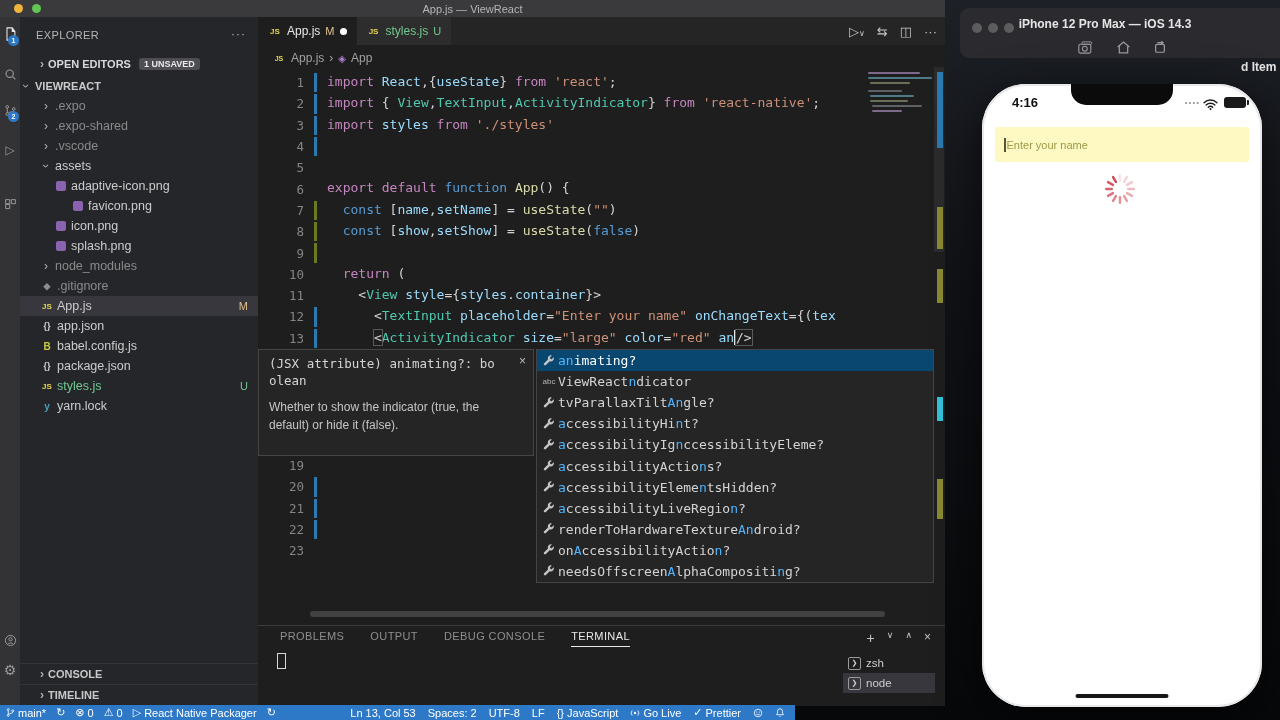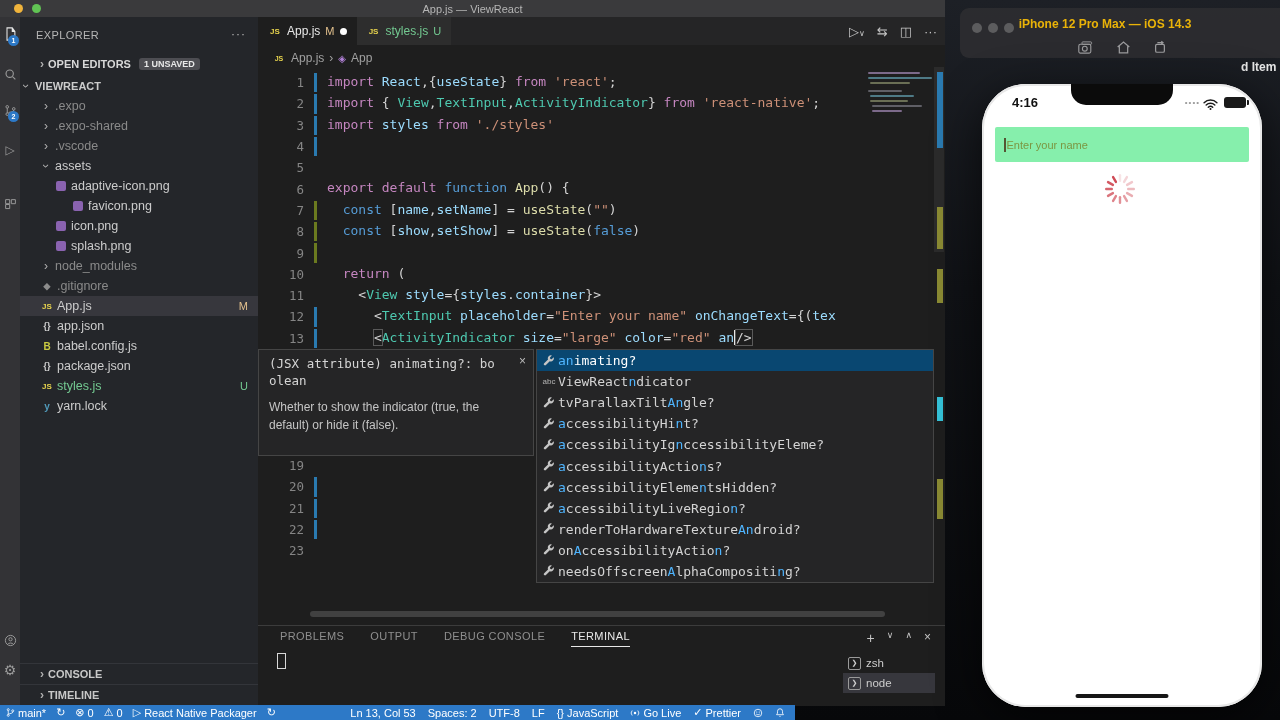--- a/index.html
+++ b/index.html
@@ -105,34 +105,34 @@
              font-size:11px;display:flex;align-items:center}
   .sb-left{display:flex;align-items:center;gap:10px;padding-left:6px}
   .sb-right{margin-left:auto;display:flex;align-items:center;gap:12px;padding-right:10px}
   .sb-item{display:flex;align-items:center;gap:3px;white-space:nowrap}
   .sb-item svg{display:block}
 
   
   .sim-bar{position:absolute;left:960px;top:8px;width:330px;height:50px;background:rgba(45,45,48,.94);
            border-radius:9px;color:#9c9c9e}
   .sim-dot{position:absolute;top:15px;width:10px;height:10px;border-radius:50%;background:#5c5c5e}
-  .sim-title{position:absolute;left:0;right:40px;top:9px;text-align:center;font-size:12px;font-weight:bold;color:#eab308}
+  .sim-title{position:absolute;left:0;right:40px;top:9px;text-align:center;font-size:12px;font-weight:bold;color:#e5e5e5}
   .sim-tools{position:absolute;left:118px;top:32px;display:flex;gap:22px}
   .frag{position:absolute;left:1241px;top:60px;color:#e6e6e6;font-size:12px;font-weight:bold}
 
   .phone{position:absolute;left:982px;top:84px;width:280px;height:623px;background:#ffffff;border-radius:44px;
          box-shadow:0 12px 45px rgba(0,0,0,.65), inset 0 0 0 2px #e8e8e8}
   .notch{position:absolute;left:50%;transform:translateX(-50%);top:0;width:102px;height:21px;background:#0b0b0b;
          border-radius:0 0 15px 15px}
   .p-time{position:absolute;left:30px;top:11px;font-size:13px;font-weight:bold;color:#111}
   .p-cell{position:absolute;right:62px;top:14px;font-size:8px;letter-spacing:1px;color:#9a9a9a}
   .p-wifi{position:absolute;right:44px;top:12px}
   .p-batt{position:absolute;right:16px;top:13px;width:22px;height:11px;background:#1a1a1a;border-radius:3px}
   .p-batt:after{content:"";position:absolute;right:-3px;top:3px;width:2px;height:5px;background:#1a1a1a;border-radius:0 1px 1px 0}
-  .p-input{position:absolute;left:13px;top:43px;width:254px;height:35px;background:#86efac;border-radius:2px;
+  .p-input{position:absolute;left:13px;top:43px;width:254px;height:35px;background:#fef9c3;border-radius:2px;
            display:flex;align-items:center;padding-left:9px;box-sizing:border-box}
   .p-caret{width:1.5px;height:14px;background:#555533;margin-right:1px}
   .p-ph{font-size:11px;color:rgba(120,120,30,.75)}
   .spinner{position:absolute;left:120px;top:87px}
   .homebar{position:absolute;left:50%;transform:translateX(-50%);bottom:9px;width:93px;height:4.5px;background:#161616;border-radius:2.5px}
 </style>
 </head>
 <body>
 
 <div class="vscode">

